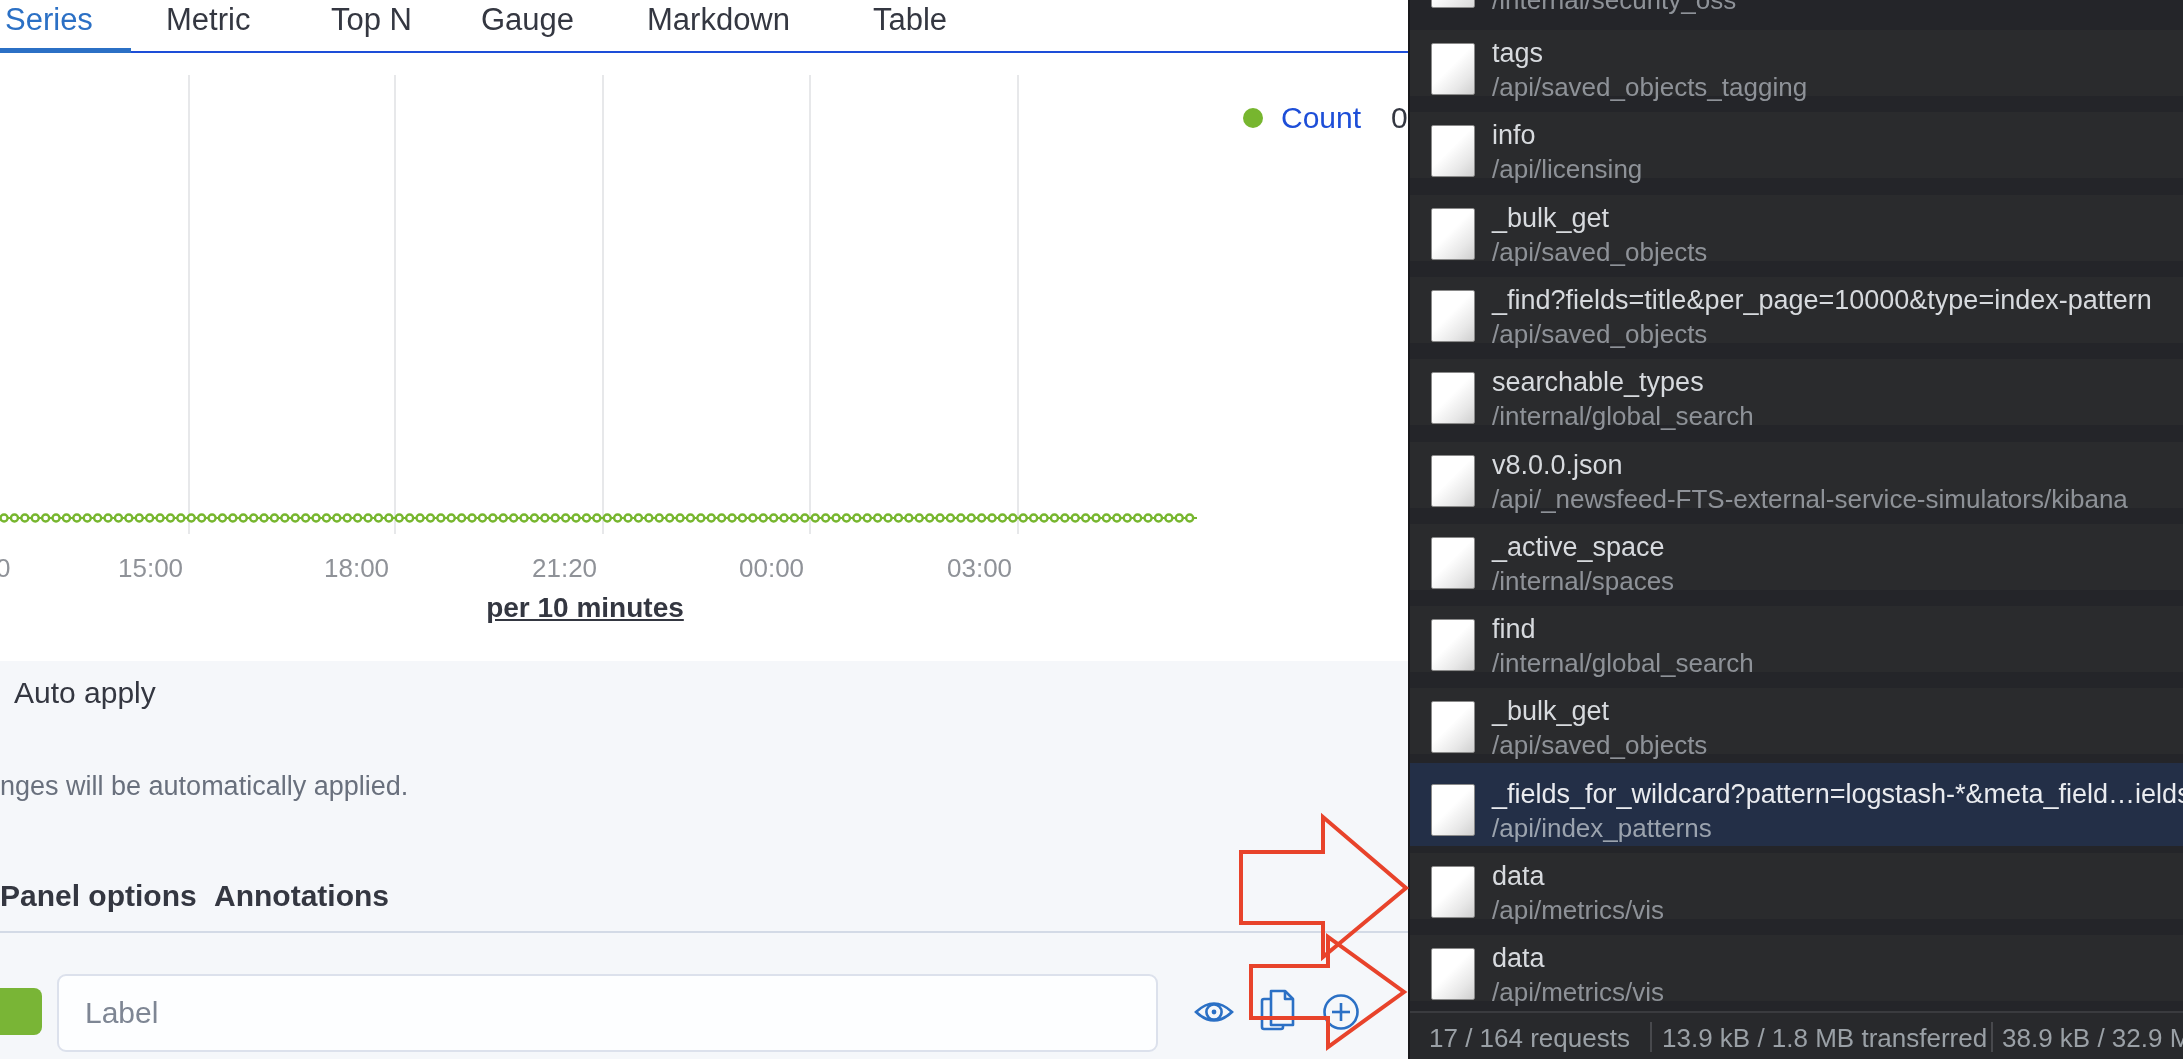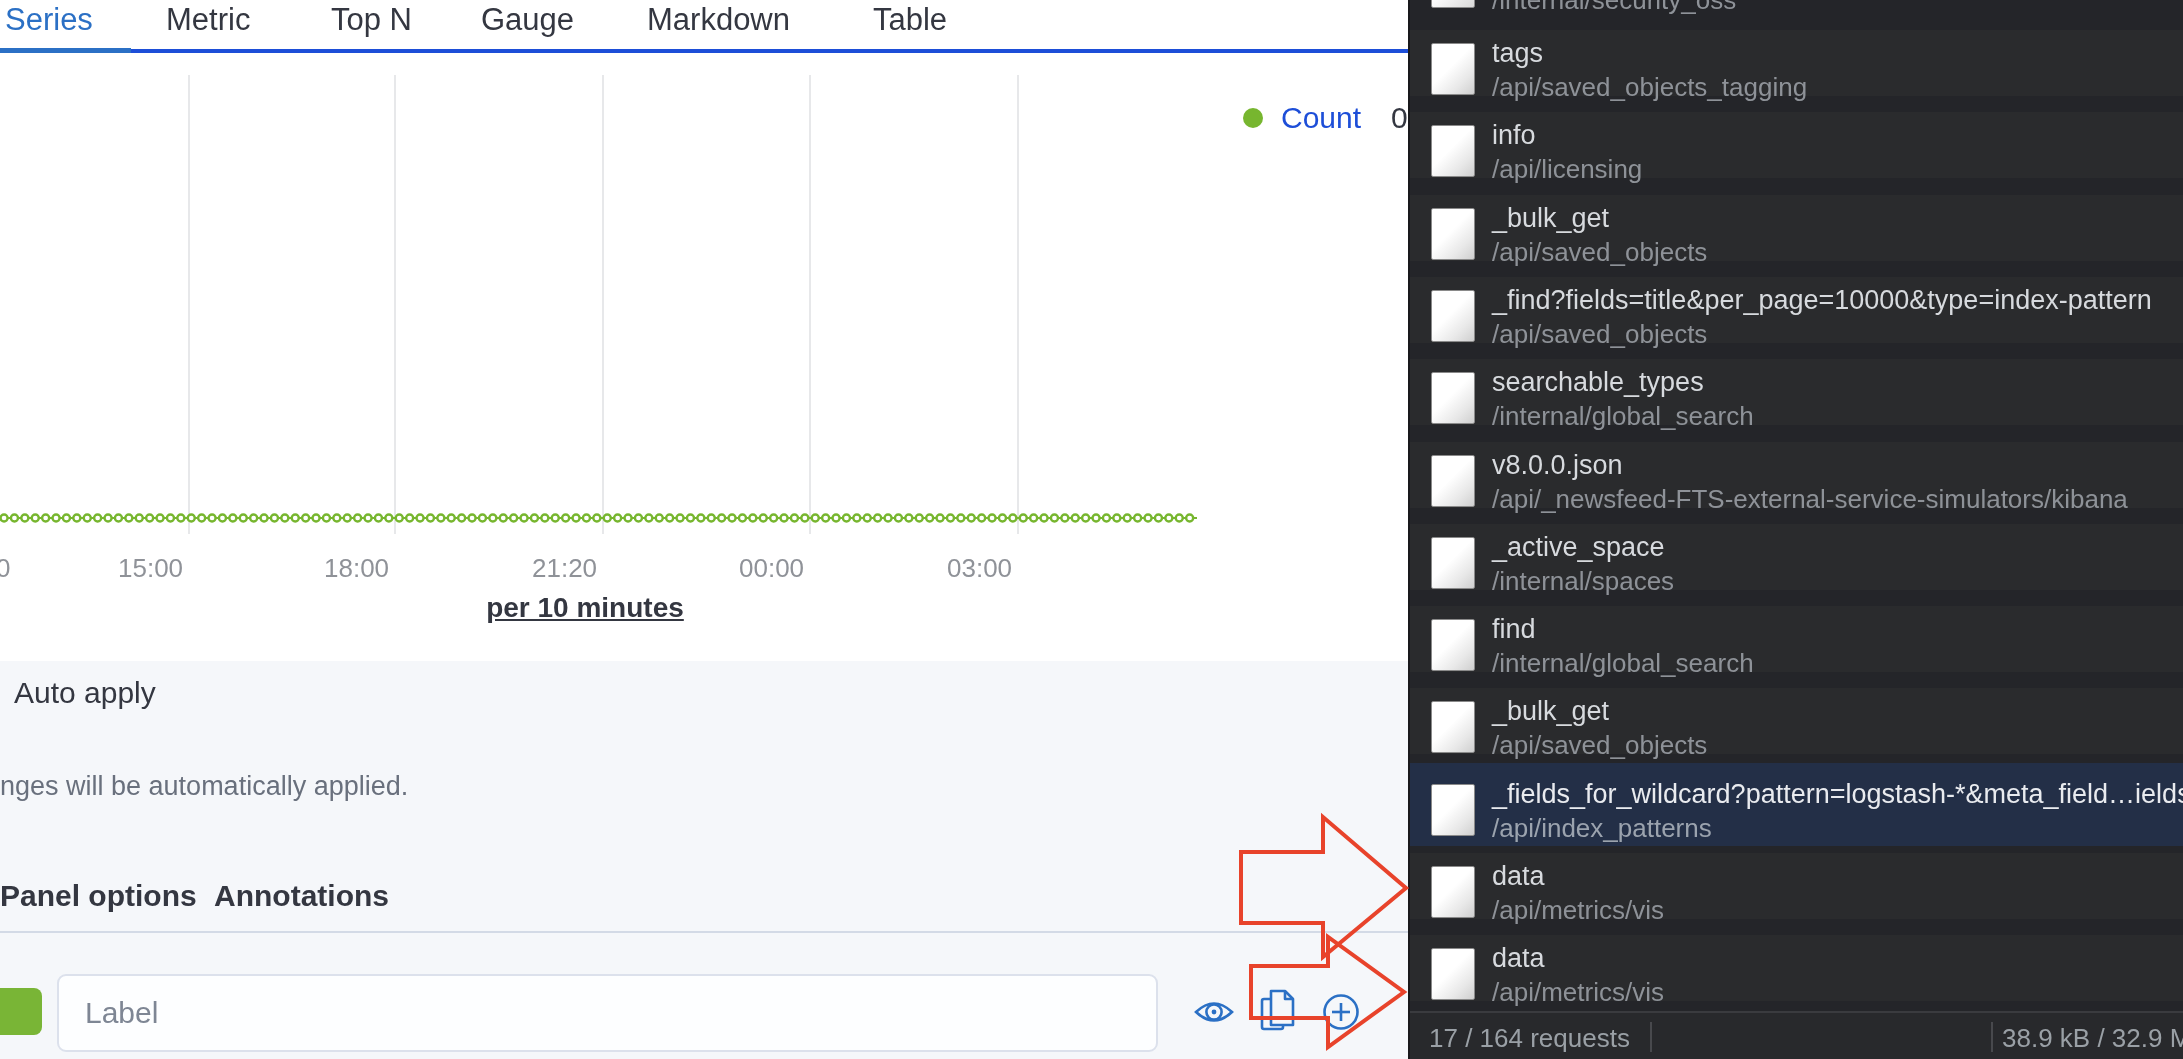--- a/index.html
+++ b/index.html
@@ -1,21 +1,21 @@
 <!DOCTYPE html>
 <html><head>
 <meta charset="utf-8">
 <style>
   html,body{margin:0;padding:0;background:#fff;}
   .stage{position:relative;width:2183px;height:1059px;overflow:hidden;
          font-family:"Liberation Sans","DejaVu Sans",sans-serif;background:#ffffff;}
   .abs{position:absolute;}
 
   
-  .tabbar{left:0;top:0;width:1408px;height:53px;background:#fff;border-bottom:4px solid #1d4ed8;box-sizing:border-box;}
+  .tabbar{left:0;top:0;width:1408px;height:53px;background:#fff;border-bottom:2px solid #1d4ed8;box-sizing:border-box;}
   .tab{position:absolute;top:2px;height:36px;line-height:36px;font-size:31px;color:#343741;cursor:pointer;white-space:nowrap;}
   .tab.active{color:#2B70C5;}
   .tab-underline{position:absolute;left:0;top:48px;width:131px;height:5px;background:#2B70C5;}
 
   .legend-row{left:1243px;top:98px;height:40px;display:flex;align-items:center;gap:18px;}
   .legend-dot{width:20px;height:20px;border-radius:50%;background:#77B62F;}
   .legend-label{font-size:30px;color:#1d4ed8;}
   .legend-value{font-size:30px;color:#343741;margin-left:12px;}
 
   .gridline{position:absolute;top:75px;width:2px;height:459px;background:#E7E8EA;}
@@ -223,20 +223,21 @@
             <div class="req-check"></div>
             <div class="req-name">data</div>
             <div class="req-url">/api/metrics/vis</div>
           </div>
         </div>
       </div>
 
     <div class="statusbar">
       <span class="status-item" style="left:19px">17 / 164 requests</span>
       <span class="status-sep" style="left:240px"></span>
+      <span class="status-item" style="left:252px">13.9 kB / 1.8 MB transferred</span>
       <span class="status-sep" style="left:581px"></span>
       <span class="status-item" style="left:592px">38.9 kB / 32.9 MB</span>
     </div>
   </div>
 
   <svg class="abs overlay" width="2183" height="1059">
     <polygon points="1241,852 1323,852 1323,817 1406,888 1323,957 1323,923 1241,923" fill="none" stroke="#E8432B" stroke-width="4"></polygon>
     <polygon points="1251,966 1328,966 1328,937 1404,992 1328,1047 1328,1018 1251,1018" fill="none" stroke="#E8432B" stroke-width="4"></polygon>
   </svg>
 </div>

